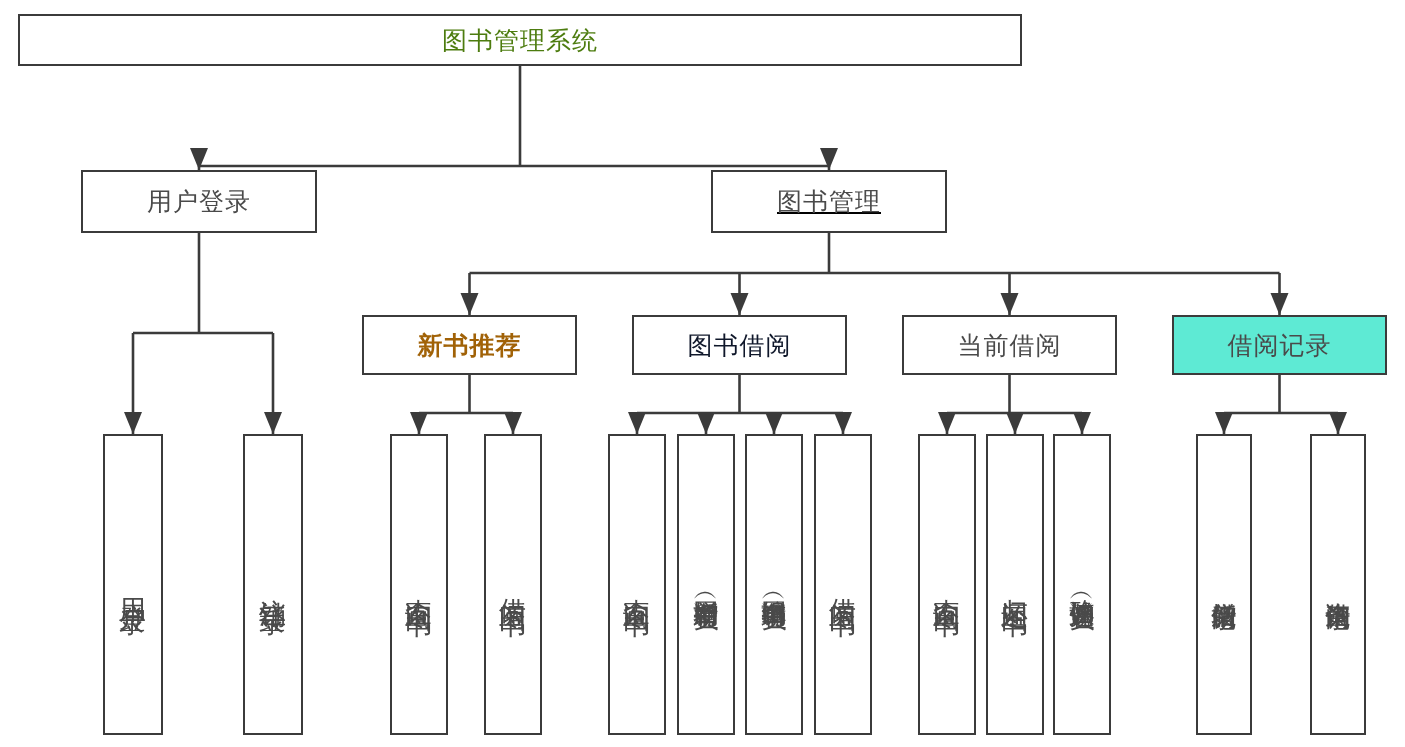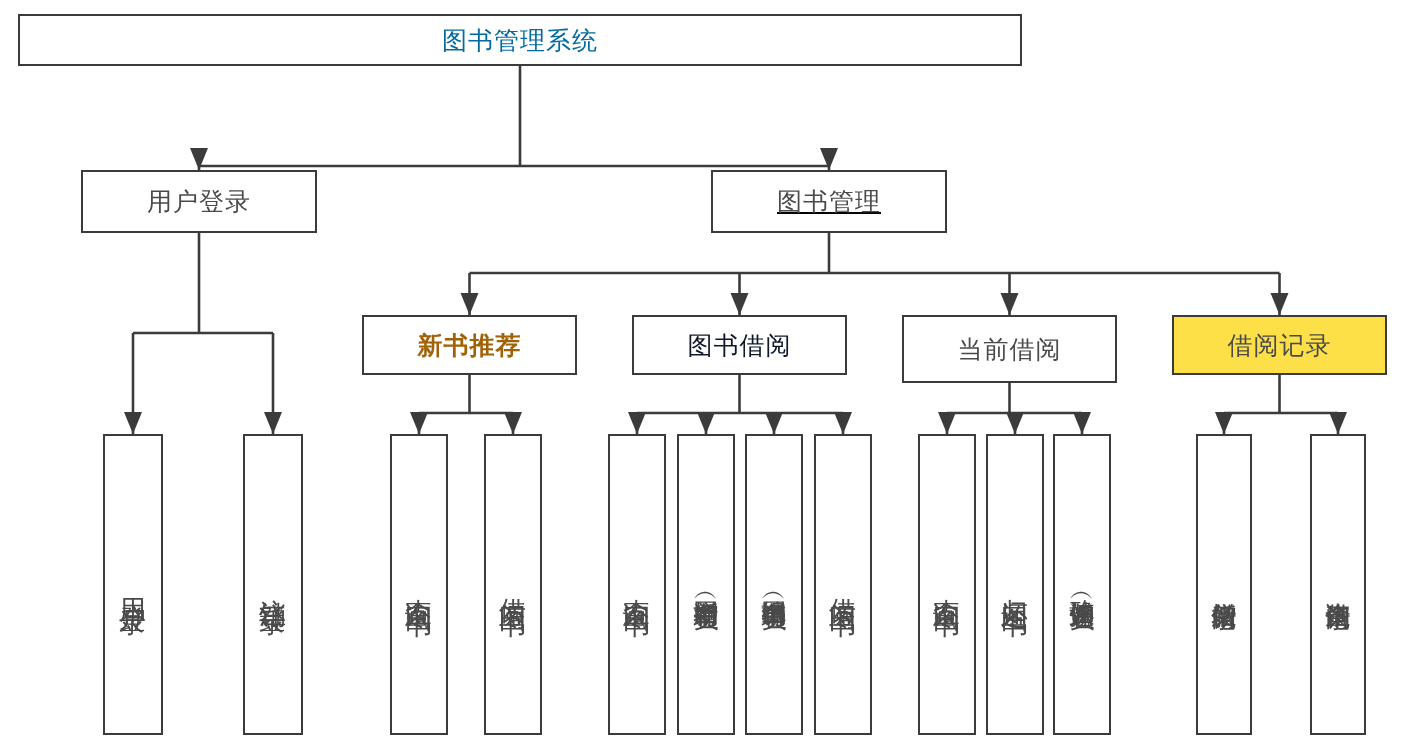--- a/index.html
+++ b/index.html
@@ -69,38 +69,38 @@
       <polygon points="1073,412 1091,412 1082,434" fill="#3b3b3b"></polygon>
       <line x1="1279.5" y1="375" x2="1279.5" y2="413" stroke="#3b3b3b" stroke-width="2.6"></line>
       <line x1="1224" y1="413" x2="1338" y2="413" stroke="#3b3b3b" stroke-width="2.6"></line>
       <line x1="1224" y1="413" x2="1224" y2="434" stroke="#3b3b3b" stroke-width="2.6"></line>
       <polygon points="1215,412 1233,412 1224,434" fill="#3b3b3b"></polygon>
       <line x1="1338" y1="413" x2="1338" y2="434" stroke="#3b3b3b" stroke-width="2.6"></line>
       <polygon points="1329,412 1347,412 1338,434" fill="#3b3b3b"></polygon>
     </svg>
   <div id="nodes">
       <div class="node horiz" style="left: 18px; top: 14px; width: 1004px; height: 52px; border-color: rgb(59, 59, 59); background: rgb(255, 255, 255);">
-        <span class="label" style="color: #0369a1;">图书管理系统</span>
+        <span class="label" style="color: #4d7c0f;">图书管理系统</span>
       </div>
       <div class="node horiz" style="left: 81px; top: 170px; width: 236px; height: 63px; border-color: rgb(59, 59, 59); background: rgb(255, 255, 255);">
         <span class="label" style="color: rgb(74, 74, 74);">用户登录</span>
       </div>
       <div class="node horiz" style="left: 711px; top: 170px; width: 236px; height: 63px; border-color: rgb(59, 59, 59); background: rgb(255, 255, 255); text-decoration: underline;">
         <span class="label" style="color: rgb(74, 74, 74);">图书管理</span>
       </div>
       <div class="node horiz" style="left: 362px; top: 315px; width: 215px; height: 60px; border-color: rgb(59, 59, 59); background: rgb(255, 255, 255);">
         <span class="label" style="color: #a16207; font-weight: bold;">新书推荐</span>
       </div>
       <div class="node horiz" style="left: 632px; top: 315px; width: 215px; height: 60px; border-color: rgb(59, 59, 59); background: rgb(255, 255, 255);">
         <span class="label" style="color: #0f172a;">图书借阅</span>
       </div>
-      <div class="node horiz" style="left: 902px; top: 315px; width: 215px; height: 68px; border-color: rgb(59, 59, 59); background: rgb(255, 255, 255);">
+      <div class="node horiz" style="left: 902px; top: 315px; width: 215px; height: 60px; border-color: rgb(59, 59, 59); background: rgb(255, 255, 255);">
         <span class="label" style="color: rgb(74, 74, 74);">当前借阅</span>
       </div>
-      <div class="node horiz" style="left: 1172px; top: 315px; width: 215px; height: 60px; border-color: rgb(59, 59, 59); background: #fde047;">
+      <div class="node horiz" style="left: 1172px; top: 315px; width: 215px; height: 60px; border-color: rgb(59, 59, 59); background: #5eead4;">
         <span class="label" style="color: rgb(74, 74, 74);">借阅记录</span>
       </div>
       <div class="node vert" style="left: 103px; top: 434px; width: 60px; height: 301px; border-color: rgb(59, 59, 59); background: rgb(255, 255, 255);">
         <span class="label" style="color: rgb(74, 74, 74);">用户登录</span>
       </div>
       <div class="node vert" style="left: 243px; top: 434px; width: 60px; height: 301px; border-color: rgb(59, 59, 59); background: rgb(255, 255, 255);">
         <span class="label" style="color: rgb(74, 74, 74);">注销登录</span>
       </div>
       <div class="node vert" style="left: 390px; top: 434px; width: 58px; height: 301px; border-color: rgb(59, 59, 59); background: rgb(255, 255, 255);">
         <span class="label" style="color: rgb(74, 74, 74);">查询图书</span>

